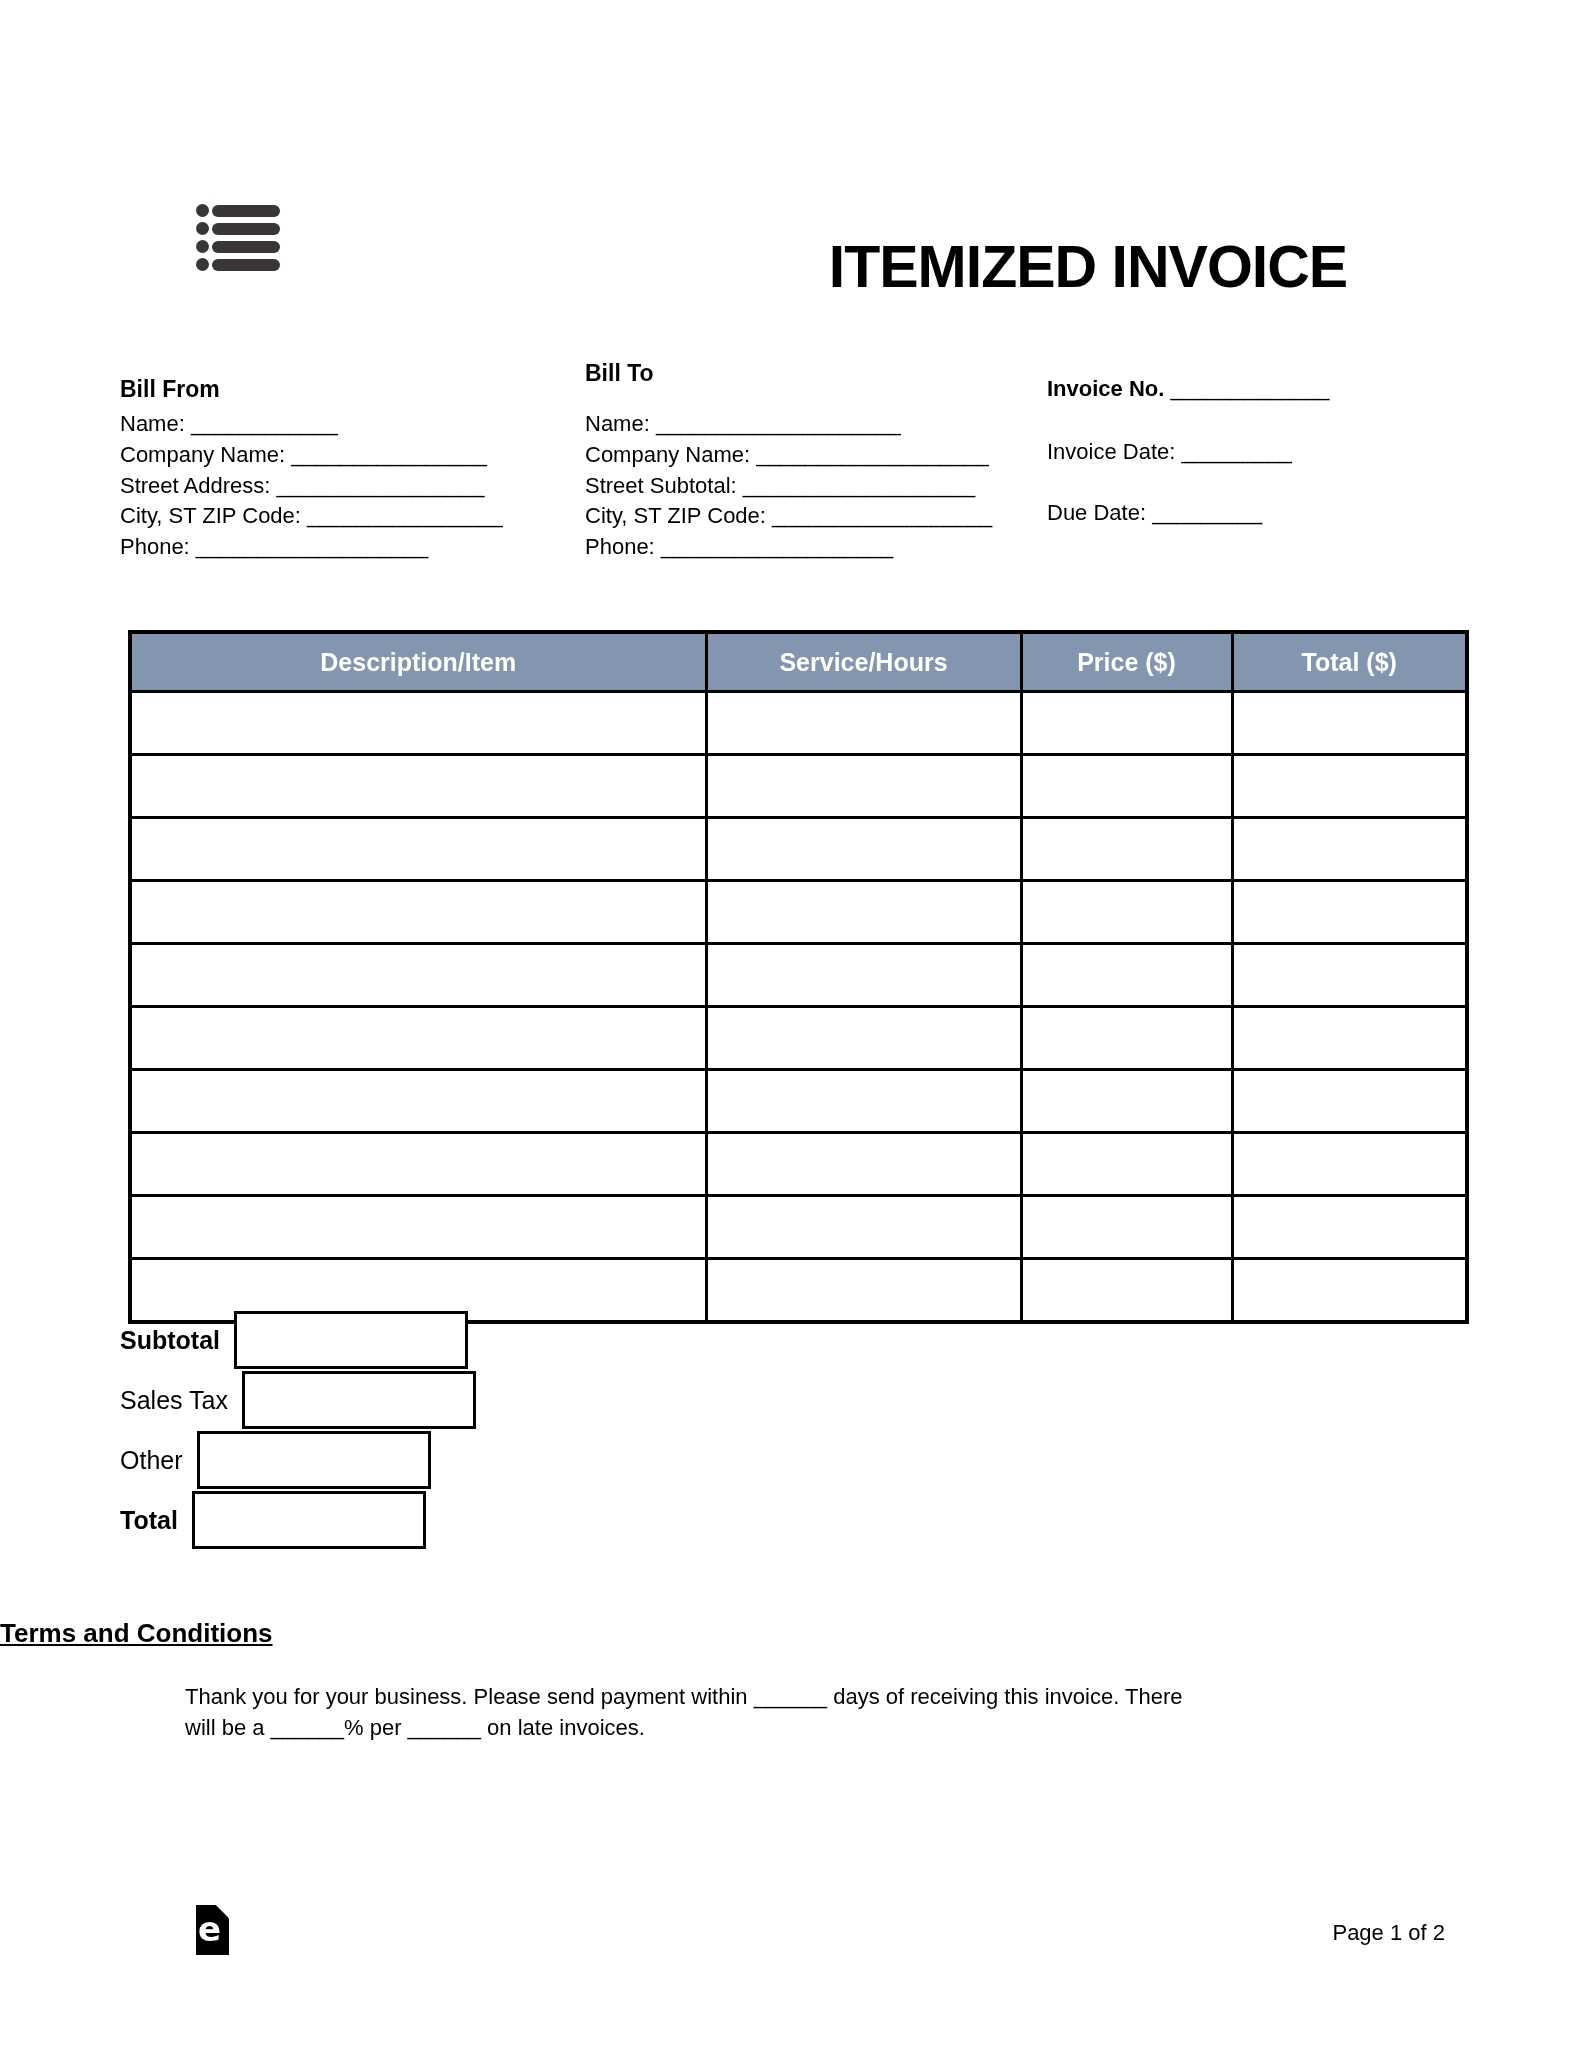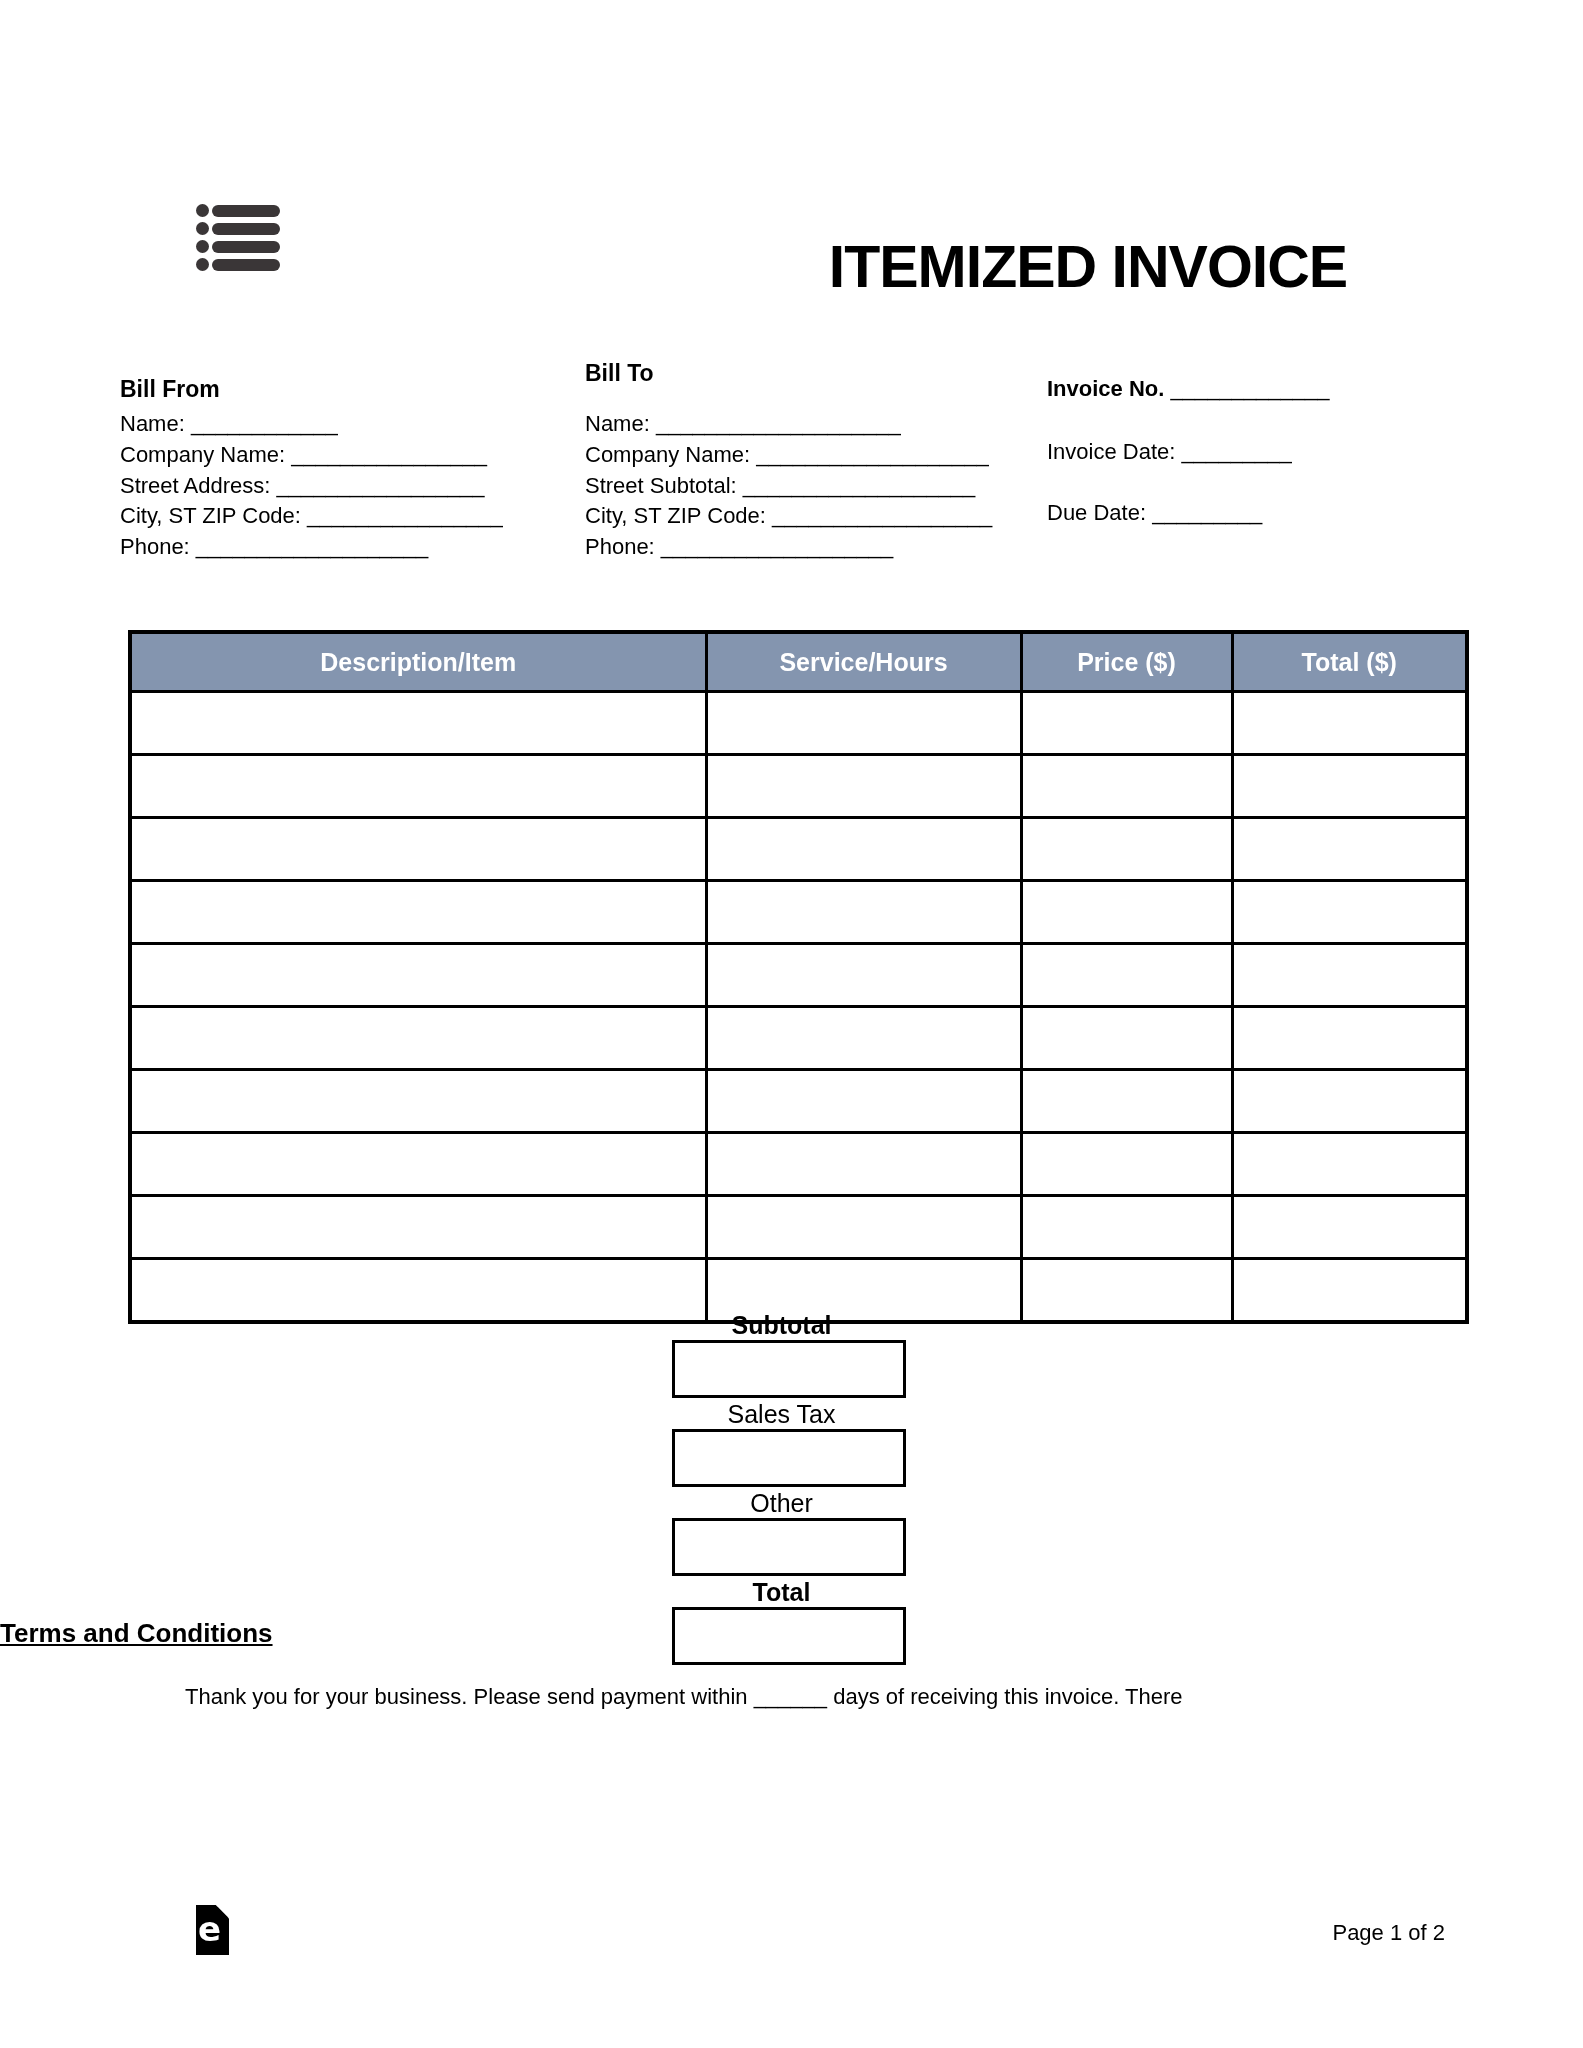--- a/index.html
+++ b/index.html
@@ -37,21 +37,21 @@
   table.items { border-collapse: collapse; table-layout: fixed; width: 1337px; border: 4px solid #000; }
   table.items th {
     border: 3px solid #000; height: 54px;
     background: #8495AF; color: #FFFFFF;
     font-size: 25px; font-weight: bold; text-align: center; vertical-align: middle;
   }
   table.items td { border: 3px solid #000; height: 58px; background: #fff; }
 
   
   .summary { position: absolute; left: 120px; top: 1311px; width: 1337px; }
-  .summary-row { display: flex; align-items: center; justify-content: flex-end; margin-bottom: 2px; flex-direction: column; }
+  .summary-row { display: flex; align-items: center; margin-bottom: 2px; }
   .summary-label { font-size: 25px; padding-right: 14px; }
   .summary-label.bold { font-weight: bold; }
   .summary-box { width: 234px; height: 58px; border: 3px solid #000; box-sizing: border-box; background: #fff; }
 
   
   .terms-heading {
     position: absolute; left: 0; top: 1618px; width: 1583px;
     text-align: left; font-size: 26px; font-weight: bold; text-decoration: underline;
   }
   .terms-body { position: absolute; left: 185px; top: 1681px; width: 1190px; font-size: 22px; line-height: 31px; }
@@ -210,20 +210,21 @@
     </div>
     <div class="summary-row">
       <span class="summary-label bold">Total</span>
       <span class="summary-box"></span>
     </div>
   </div>
 
   <div class="terms-heading">Terms and Conditions</div>
   <div class="terms-body">
     <div>Thank you for your business. Please send payment within ______ days of receiving this invoice. There</div>
+    <div>will be a ______% per ______ on late invoices.</div>
   </div>
 
   <div class="eforms-icon">
     <span class="eforms-body"></span>
     <span class="eforms-fold"></span>
     <span class="eforms-e">e</span>
   </div>
   <div class="page-indicator">Page 1 of 2</div>
 
 </div>

